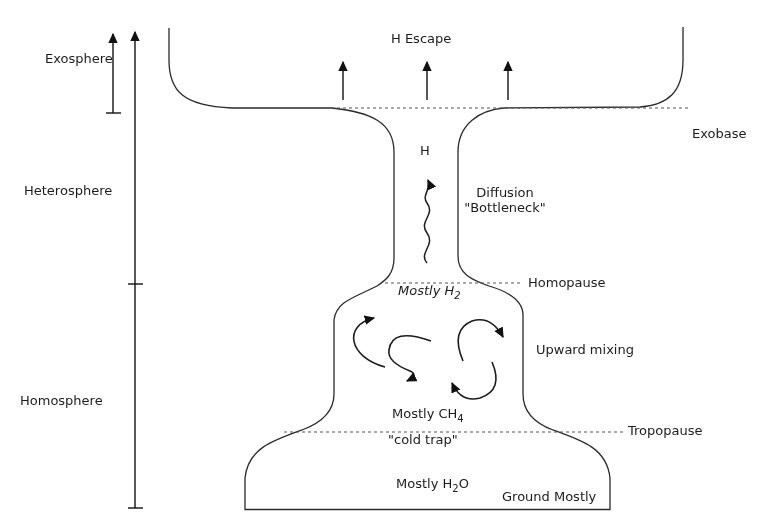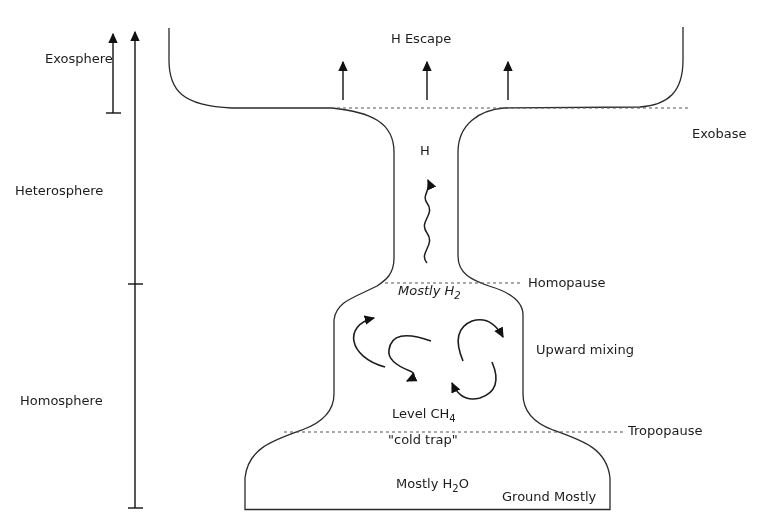--- a/index.html
+++ b/index.html
@@ -82,31 +82,35 @@
 
     <g stroke="#1c1c1c" stroke-width="1.6" fill="none">
       <path d="M 385,367 C 348,357 343,325 374,318" marker-end="url(#ah)"></path>
       <path d="M 431,341 Q 392,327 389,350 Q 387,362 410,371 Q 419,375 407,381" marker-end="url(#ah)"></path>
       <path d="M 463,361 Q 450,330 472,321 Q 491,315 503,337" marker-end="url(#ah)"></path>
       <path d="M 492,362 Q 504,390 480,398 Q 461,403 452,383" marker-end="url(#ah)"></path>
     </g>
   </svg>
 
   <div class="lbl" style="left:29px; top:52px;margin-left:16px;">Exosphere</div>
-  <div class="lbl" style="left:15px; top:184px;">Heterosphere</div>
+  <div class="lbl" style="left:24px; top:184px;">Heterosphere</div>
   <div class="lbl" style="left:20px; top:394px;text-align:center;">Homosphere</div>
 
   <div class="lbl" style="left:391px; top:32px;">H Escape</div>
 
   <div class="lbl" style="left:692px; top:101px;margin-top:26px;">Exobase</div>
   <div class="lbl" style="left:528px; top:276px;">Homopause</div>
   <div class="lbl" style="left:628px; top:424px;">Tropopause</div>
   <div class="lbl" style="left:502px; top:490px;">Ground Mostly</div>
 
   <div class="lbl" style="left:420px; top:144px;">H</div>
+  <div class="lbl center2" style="left:455px; top:186px; width:100px;">
+    <span>Diffusion</span>
+    <span>"Bottleneck"</span>
+  </div>
 
   <div class="lbl" style="left:398px; top:284px;font-style:italic;"><span>Mostly H</span><sub>2</sub></div>
   <div class="lbl" style="left:536px; top:343px;">Upward mixing</div>
-  <div class="lbl" style="left:392px; top:407px;"><span>Level CH</span><sub>4</sub></div>
+  <div class="lbl" style="left:392px; top:407px;"><span>Mostly CH</span><sub>4</sub></div>
   <div class="lbl" style="left:388px; top:433px;">"cold trap"</div>
   <div class="lbl" style="left:396px; top:477px;"><span>Mostly H</span><sub>2</sub><span>O</span></div>
 
 </div>
 
 </body></html>

